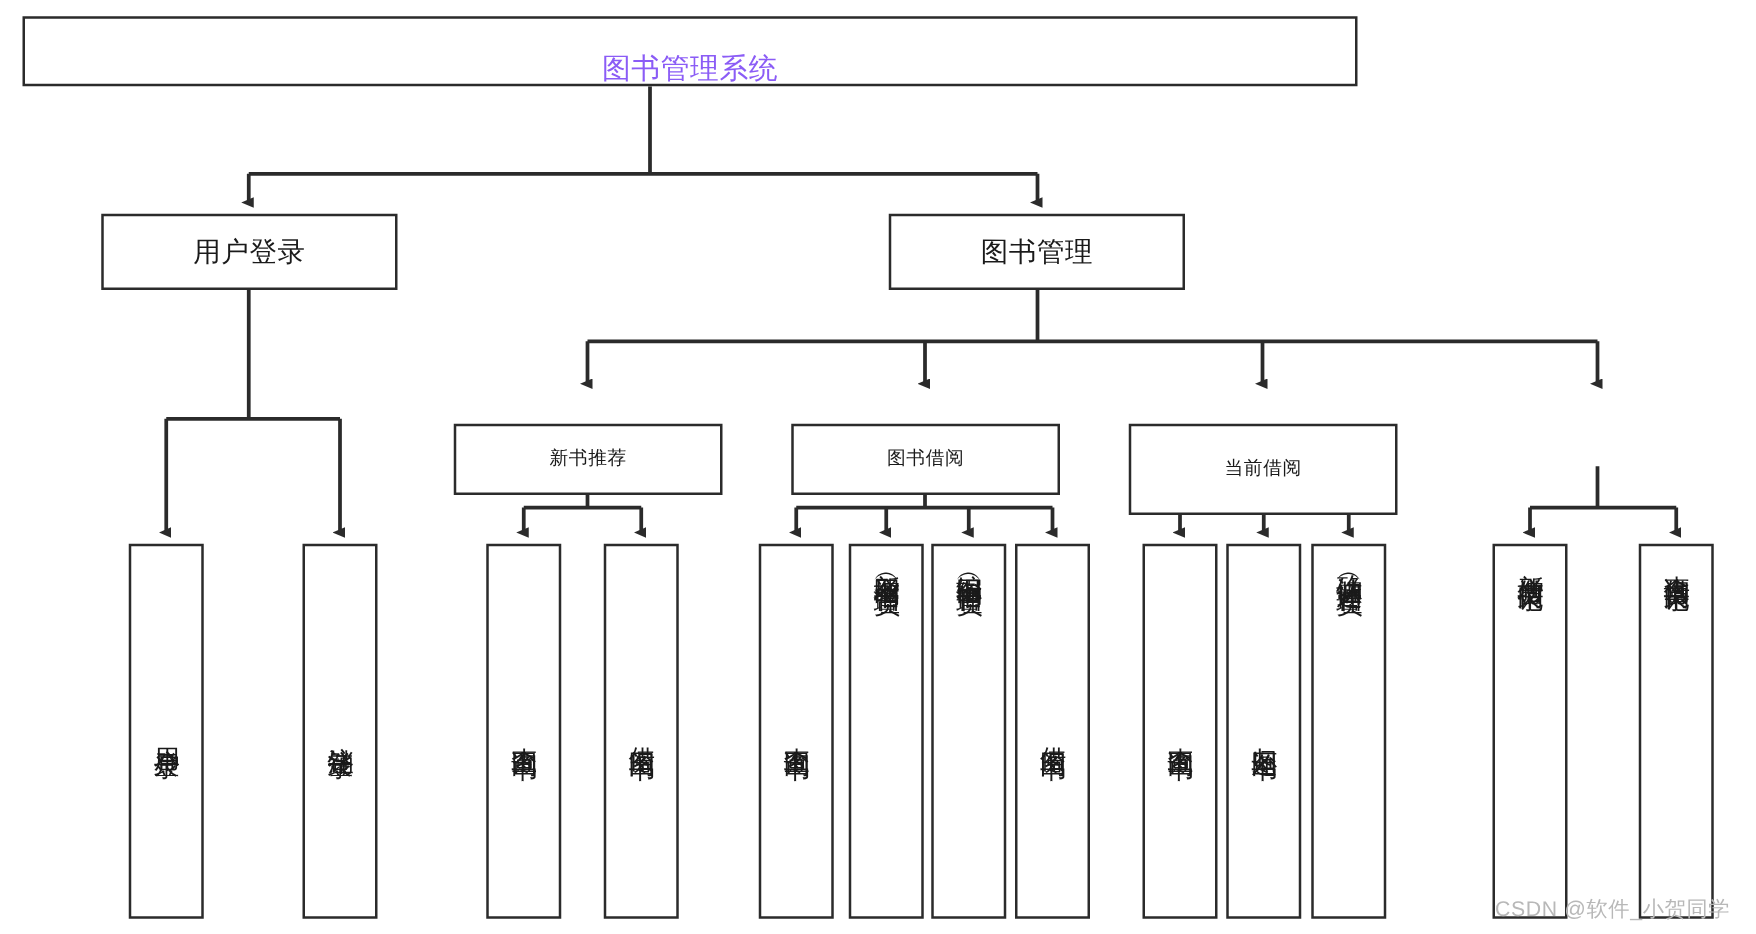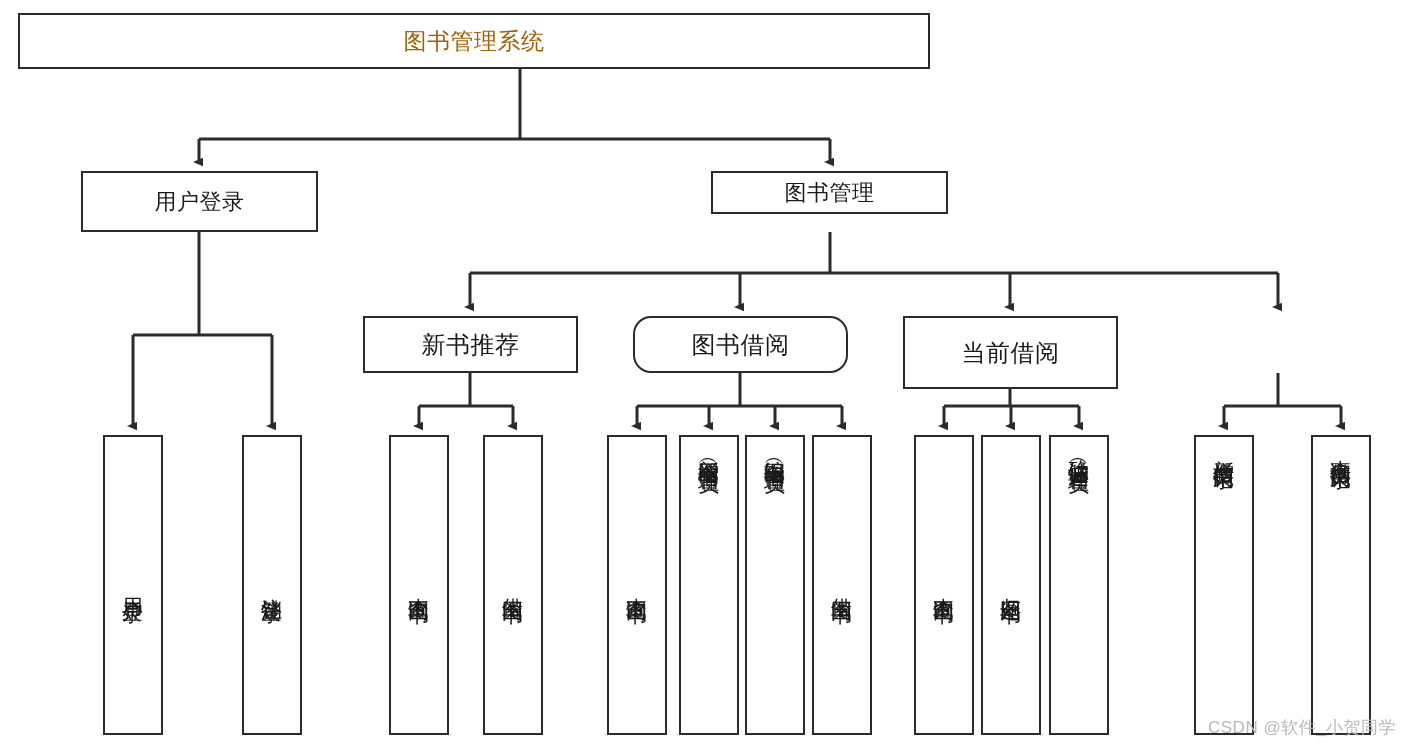--- a/index.html
+++ b/index.html
@@ -29,21 +29,21 @@
     box-sizing: border-box;
     border: 2px solid #2b2b2b;
     background: #ffffff;
     display: flex;
     align-items: center;
     justify-content: center;
     color: #1a1a1a;
   }
   .node.level0 { font-size: 23px; }
   .node.level1 { font-size: 22px; }
-  .node.level2 { font-size: 24px; }
+  .node.level2 { font-size: 15px; margin-top: 23px; }
   .node.leaf  { font-size: 21px; }
   .node .label {
     display: block;
     text-align: center;
     line-height: 1.08;
     letter-spacing: 0.5px;
   }
   .node.leaf .label {
     writing-mode: vertical-rl;
     text-orientation: upright;
@@ -116,35 +116,35 @@
       <path d="M1011,406 L1011,426" marker-end="url(#arrow)"></path>
       <path d="M1079,406 L1079,426" marker-end="url(#arrow)"></path>
 
       <path d="M1278,373 L1278,406"></path>
       <path d="M1224,406 L1341,406"></path>
       <path d="M1224,406 L1224,426" marker-end="url(#arrow)"></path>
       <path d="M1341,406 L1341,426" marker-end="url(#arrow)"></path>
     </g>
   </svg>
 
-  <div class="node level0" style="left: 18px; top: 13px; width: 912px; height: 56px; border-color: rgb(43, 43, 43); background: rgb(255, 255, 255); color: #a16207;">
+  <div class="node level0" style="left: 18px; top: 13px; width: 1068px; height: 56px; border-color: rgb(43, 43, 43); background: rgb(255, 255, 255); color: #8b5cf6; align-items: flex-end;">
     <span class="label">图书管理系统</span>
   </div>
 
   <div class="node level1" style="left: 81px; top: 171px; width: 237px; height: 61px; border-color: rgb(43, 43, 43); background: rgb(255, 255, 255); color: rgb(26, 26, 26);">
     <span class="label">用户登录</span>
   </div>
-  <div class="node level1" style="left: 711px; top: 171px; width: 237px; height: 43px; border-color: rgb(43, 43, 43); background: rgb(255, 255, 255); color: rgb(26, 26, 26);">
+  <div class="node level1" style="left: 711px; top: 171px; width: 237px; height: 61px; border-color: rgb(43, 43, 43); background: rgb(255, 255, 255); color: rgb(26, 26, 26);">
     <span class="label">图书管理</span>
   </div>
 
   <div class="node level2" style="left: 363px; top: 316px; width: 215px; height: 57px; border-color: rgb(43, 43, 43); background: rgb(255, 255, 255); color: rgb(26, 26, 26);">
     <span class="label">新书推荐</span>
   </div>
-  <div class="node level2" style="left: 633px; top: 316px; width: 215px; height: 57px; border-color: rgb(43, 43, 43); background: rgb(255, 255, 255); color: rgb(26, 26, 26); border-radius: 18px;">
+  <div class="node level2" style="left: 633px; top: 316px; width: 215px; height: 57px; border-color: rgb(43, 43, 43); background: rgb(255, 255, 255); color: rgb(26, 26, 26);">
     <span class="label">图书借阅</span>
   </div>
   <div class="node level2" style="left: 903px; top: 316px; width: 215px; height: 73px; border-color: rgb(43, 43, 43); background: rgb(255, 255, 255); color: rgb(26, 26, 26);">
     <span class="label">当前借阅</span>
   </div>
 
   <div class="node leaf short" style="left: 103px; top: 435px; width: 60px; height: 300px; border-color: rgb(43, 43, 43); background: rgb(255, 255, 255); color: rgb(26, 26, 26);">
     <span class="label">用户登录</span>
   </div>
   <div class="node leaf short" style="left: 242px; top: 435px; width: 60px; height: 300px; border-color: rgb(43, 43, 43); background: rgb(255, 255, 255); color: rgb(26, 26, 26);">
@@ -177,14 +177,14 @@
   <div class="node leaf" style="left: 1049px; top: 435px; width: 60px; height: 300px; border-color: rgb(43, 43, 43); background: rgb(255, 255, 255); color: rgb(26, 26, 26);">
     <span class="label">确认归还（管理员）</span>
   </div>
   <div class="node leaf" style="left: 1194px; top: 435px; width: 60px; height: 300px; border-color: rgb(43, 43, 43); background: rgb(255, 255, 255); color: rgb(26, 26, 26);">
     <span class="label">新增借阅记录</span>
   </div>
   <div class="node leaf" style="left: 1311px; top: 435px; width: 60px; height: 300px; border-color: rgb(43, 43, 43); background: rgb(255, 255, 255); color: rgb(26, 26, 26);">
     <span class="label">查询借阅记录</span>
   </div>
 
-  <div class="watermark" style="left: 1196px; top: 716px; color: rgb(184, 184, 184); margin-left: 12px;">CSDN @软件_小贺同学</div>
+  <div class="watermark" style="left: 1196px; top: 716px; color: rgb(184, 184, 184);">CSDN @软件_小贺同学</div>
 </div>
 
 </body></html>

